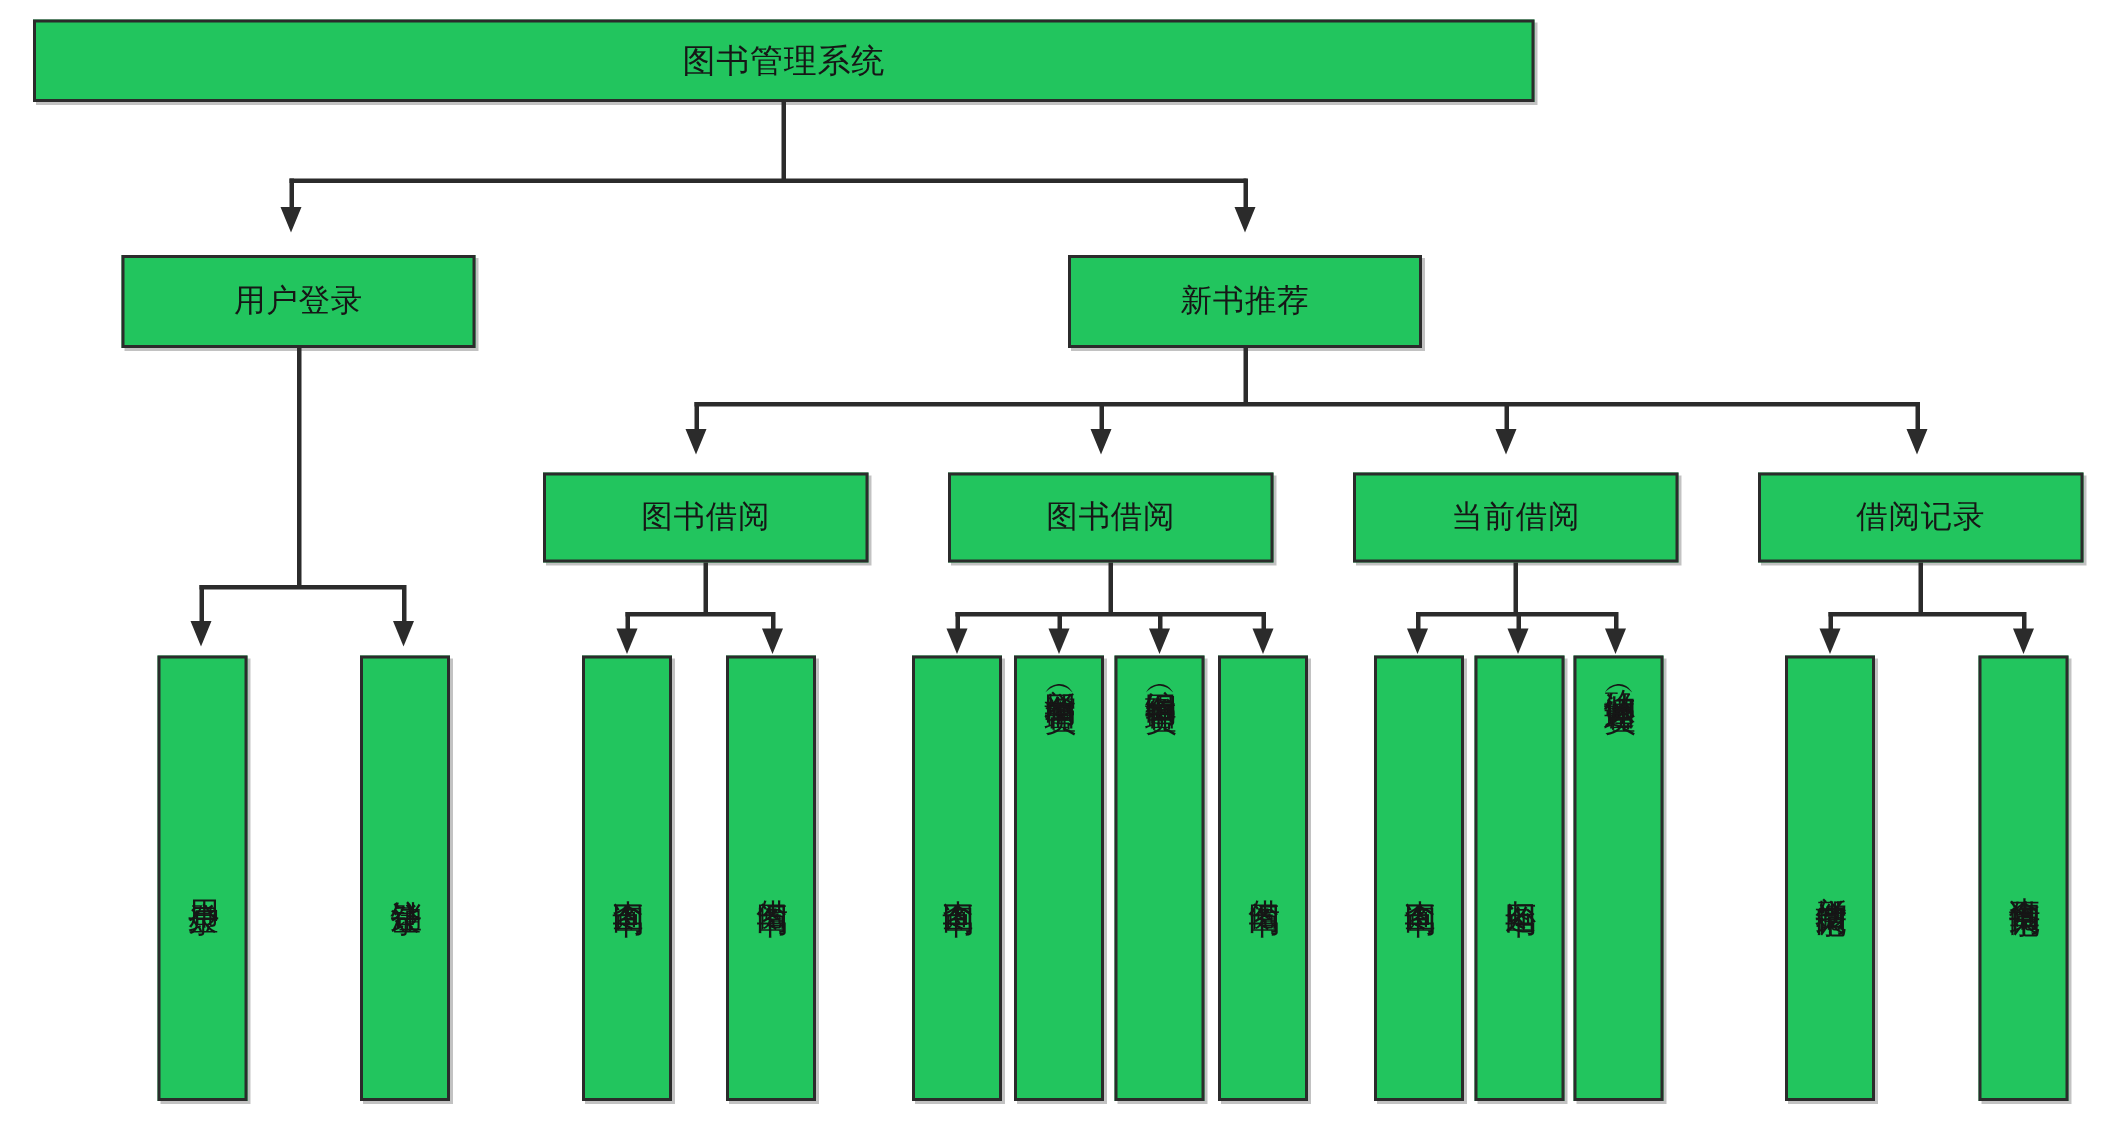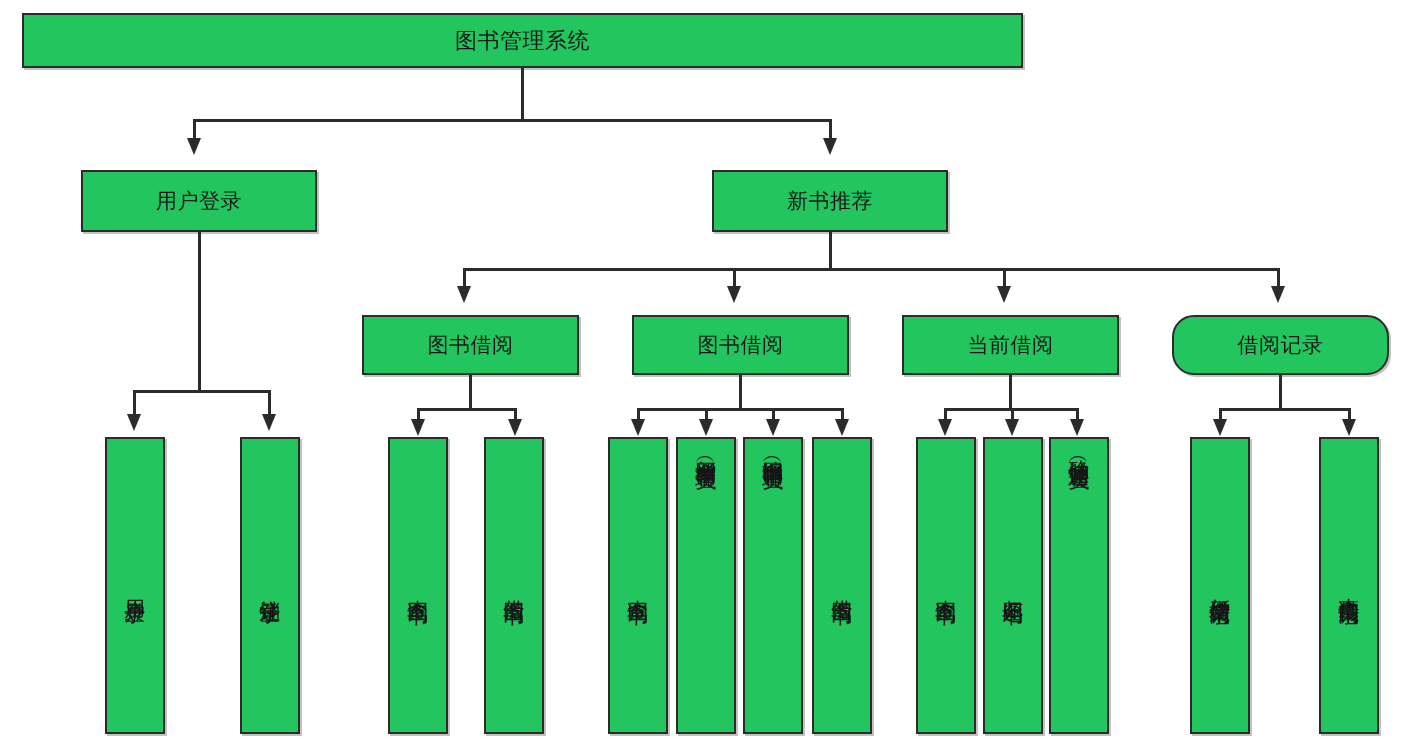--- a/index.html
+++ b/index.html
@@ -119,21 +119,21 @@
 
   <div class="node mid" style="left:362px;top:315px;width:217px;height:60px;">
     <span class="label">图书借阅</span>
   </div>
   <div class="node mid" style="left:632px;top:315px;width:217px;height:60px;">
     <span class="label">图书借阅</span>
   </div>
   <div class="node mid" style="left:902px;top:315px;width:217px;height:60px;">
     <span class="label">当前借阅</span>
   </div>
-  <div class="node mid" style="left:1172px;top:315px;width:217px;height:60px;border-radius:22px;">
+  <div class="node mid" style="left:1172px;top:315px;width:217px;height:60px;">
     <span class="label">借阅记录</span>
   </div>
 
   <div class="ln v" style="left:469px;top:375px;width:2.5px;height:35px;"></div>
   <div class="ln h" style="left:417px;top:408px;width:99px;height:2.5px;"></div>
   <div class="ln v" style="left:417px;top:408px;width:2.5px;height:13px;"></div>
   <div class="ln v" style="left:514px;top:408px;width:2.5px;height:13px;"></div>
   <div class="arrow" style="left:411px;top:419px;"></div>
   <div class="arrow" style="left:508px;top:419px;"></div>
 

